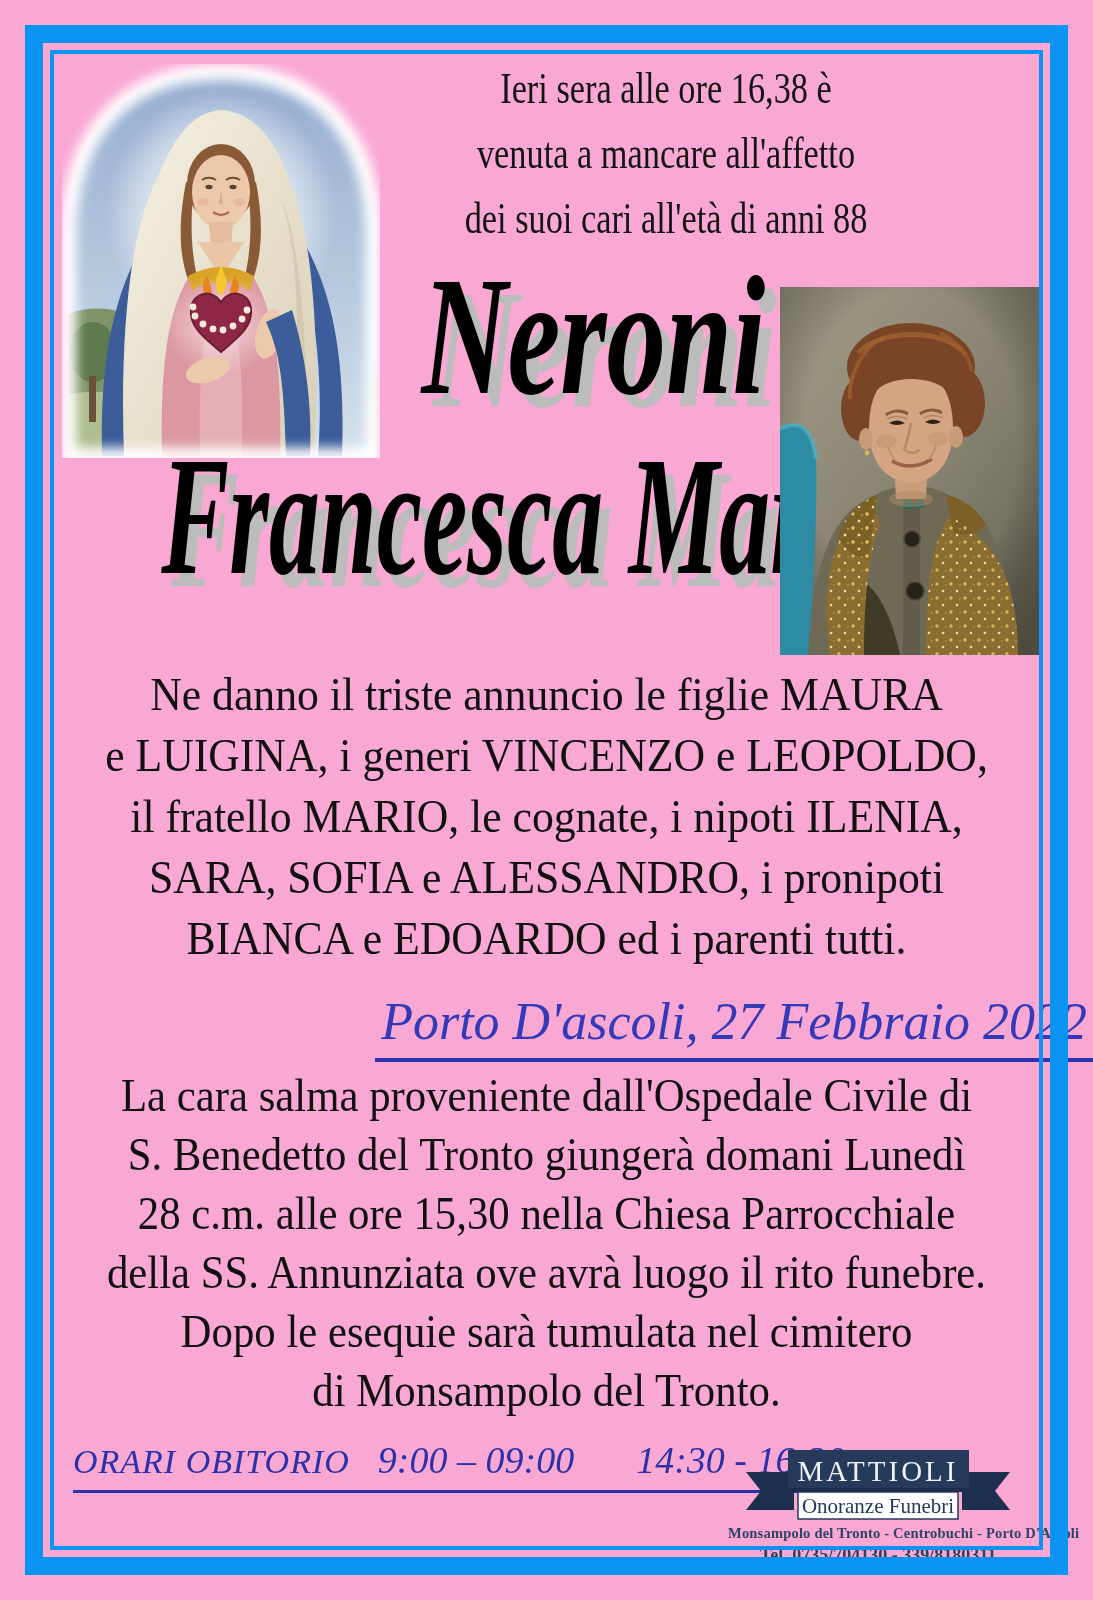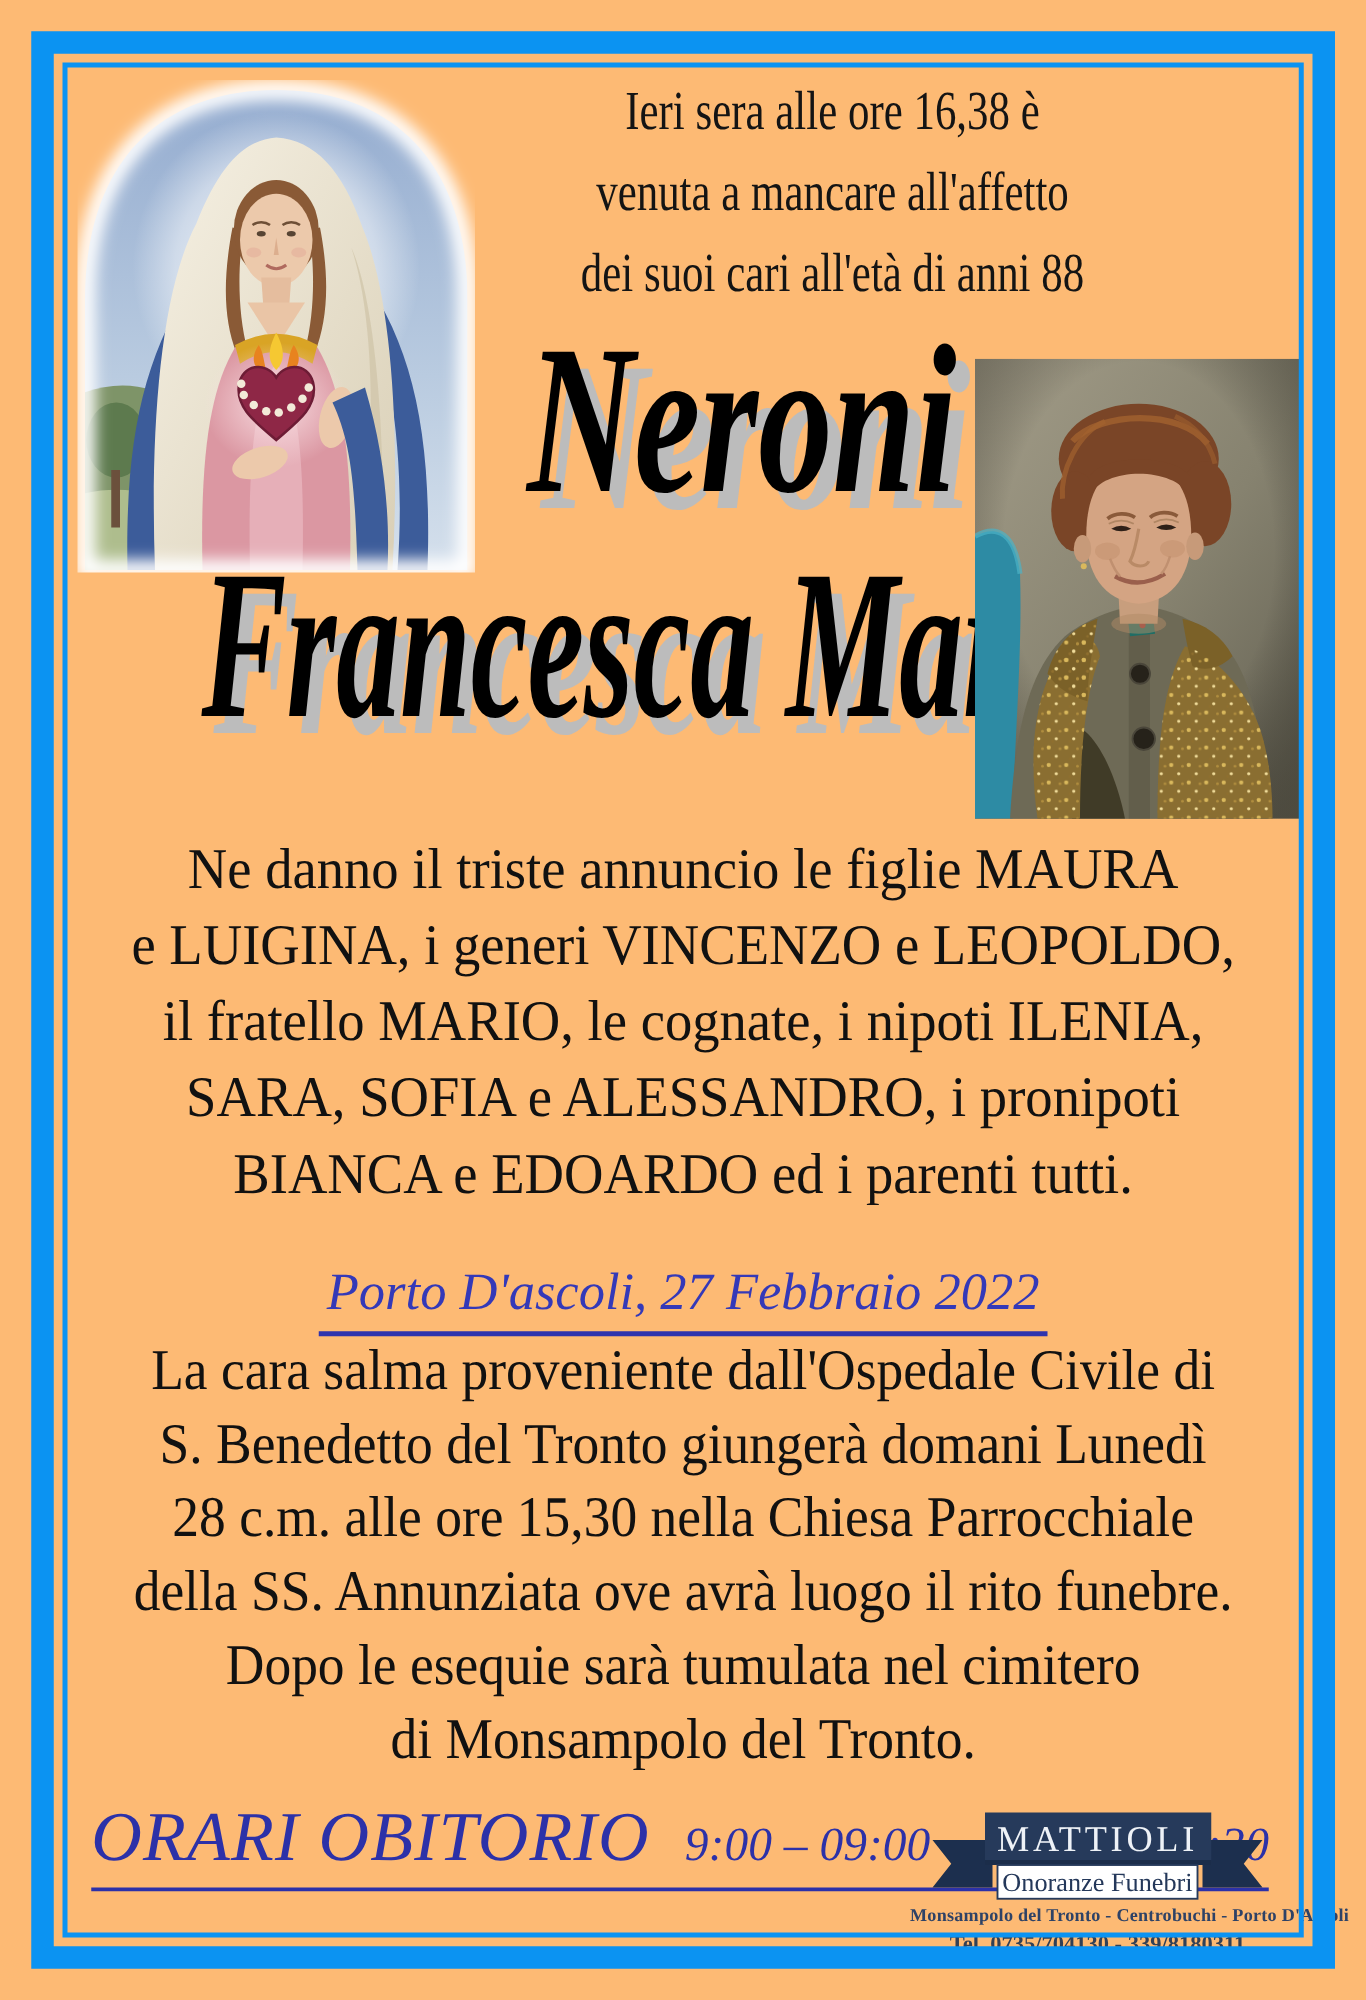--- a/index.html
+++ b/index.html
@@ -1,18 +1,18 @@
 <!DOCTYPE html>
 <html><head>
 <meta charset="utf-8">
 <style>
   html,body{margin:0;padding:0;background:#ffffff;}
   body{width:1093px;height:1600px;position:relative;overflow:hidden;
        font-family:"Liberation Serif",serif;color:#141414;}
-  .poster{position:absolute;inset:0;background:#fdba74;}
+  .poster{position:absolute;inset:0;background:#f9a8d4;}
 
   
   .frame-outer{position:absolute;top:25px;left:25px;right:25px;bottom:25px;
                border:18px solid #0b93f2;pointer-events:none;}
   .frame-inner{position:absolute;top:50px;left:50px;right:50px;bottom:50px;
                border:4px solid #0b93f2;pointer-events:none;}
 
   .abs{position:absolute;}
 
   
@@ -32,27 +32,27 @@
   .widow{left:70px;top:600px;width:600px;text-align:center;
          font-family:"Liberation Sans",sans-serif;font-weight:bold;
          font-size:61px;letter-spacing:1px;color:#0a0a0a;white-space:nowrap;}
 
   .para{text-align:center;white-space:pre-line;color:#111;}
   .para-1{left:45px;right:45px;top:664px;font-size:46px;line-height:61px;
           transform:scaleX(0.95);transform-origin:50% 0;}
   .para-2{left:45px;right:45px;top:1066px;font-size:46px;line-height:59px;
           transform:scaleX(0.93);transform-origin:50% 0;}
 
-  .date-line{left:0;right:0;top:992px;text-align:center;font-style:italic;
-             font-size:42px;color:#3439b8;margin-top:18px;}
+  .date-line{left:0;right:0;top:992px;text-align:right;font-style:italic;
+             font-size:52px;color:#3439b8;}
   .date-line span{border-bottom:4px solid #2f33ad;padding:0 6px 8px 6px;}
 
   .hours{left:73px;top:1438px;color:#2c31a8;font-style:italic;white-space:nowrap;
          border-bottom:3px solid #2c31a8;padding-bottom:8px;}
-  .hours .lbl{font-size:56px;letter-spacing:1px;}
+  .hours .lbl{font-size:34px;letter-spacing:1px;}
   .hours .tm{font-size:38px;}
   .hours .tm.m{margin-left:24px;}
   .hours .tm.a{margin-left:58px;}
 
   .thanks{left:73px;top:1497px;color:#2c31a8;font-style:italic;font-size:37px;
           white-space:nowrap;border-bottom:3px solid #2c31a8;padding-bottom:5px;}
 
   
   .fh{left:728px;top:1448px;width:300px;text-align:center;}
   .fh svg{display:block;}

